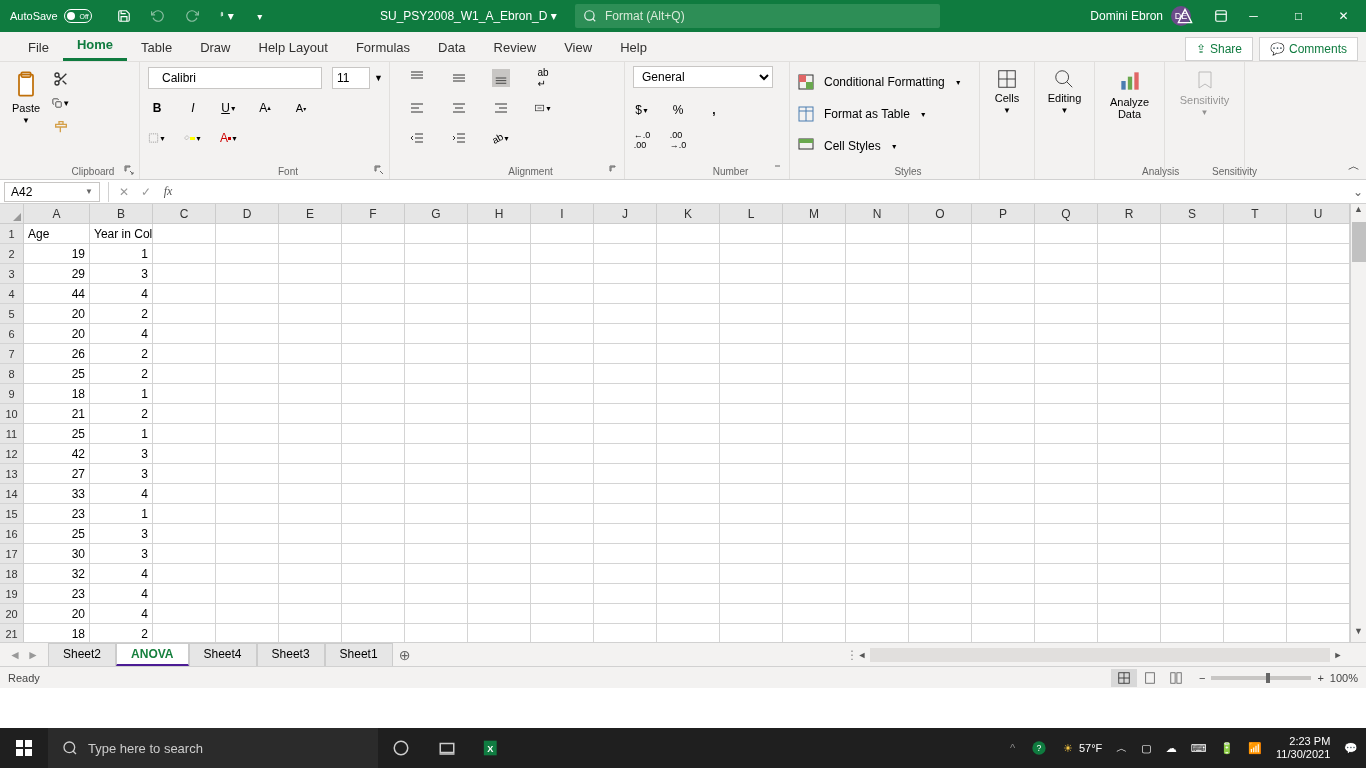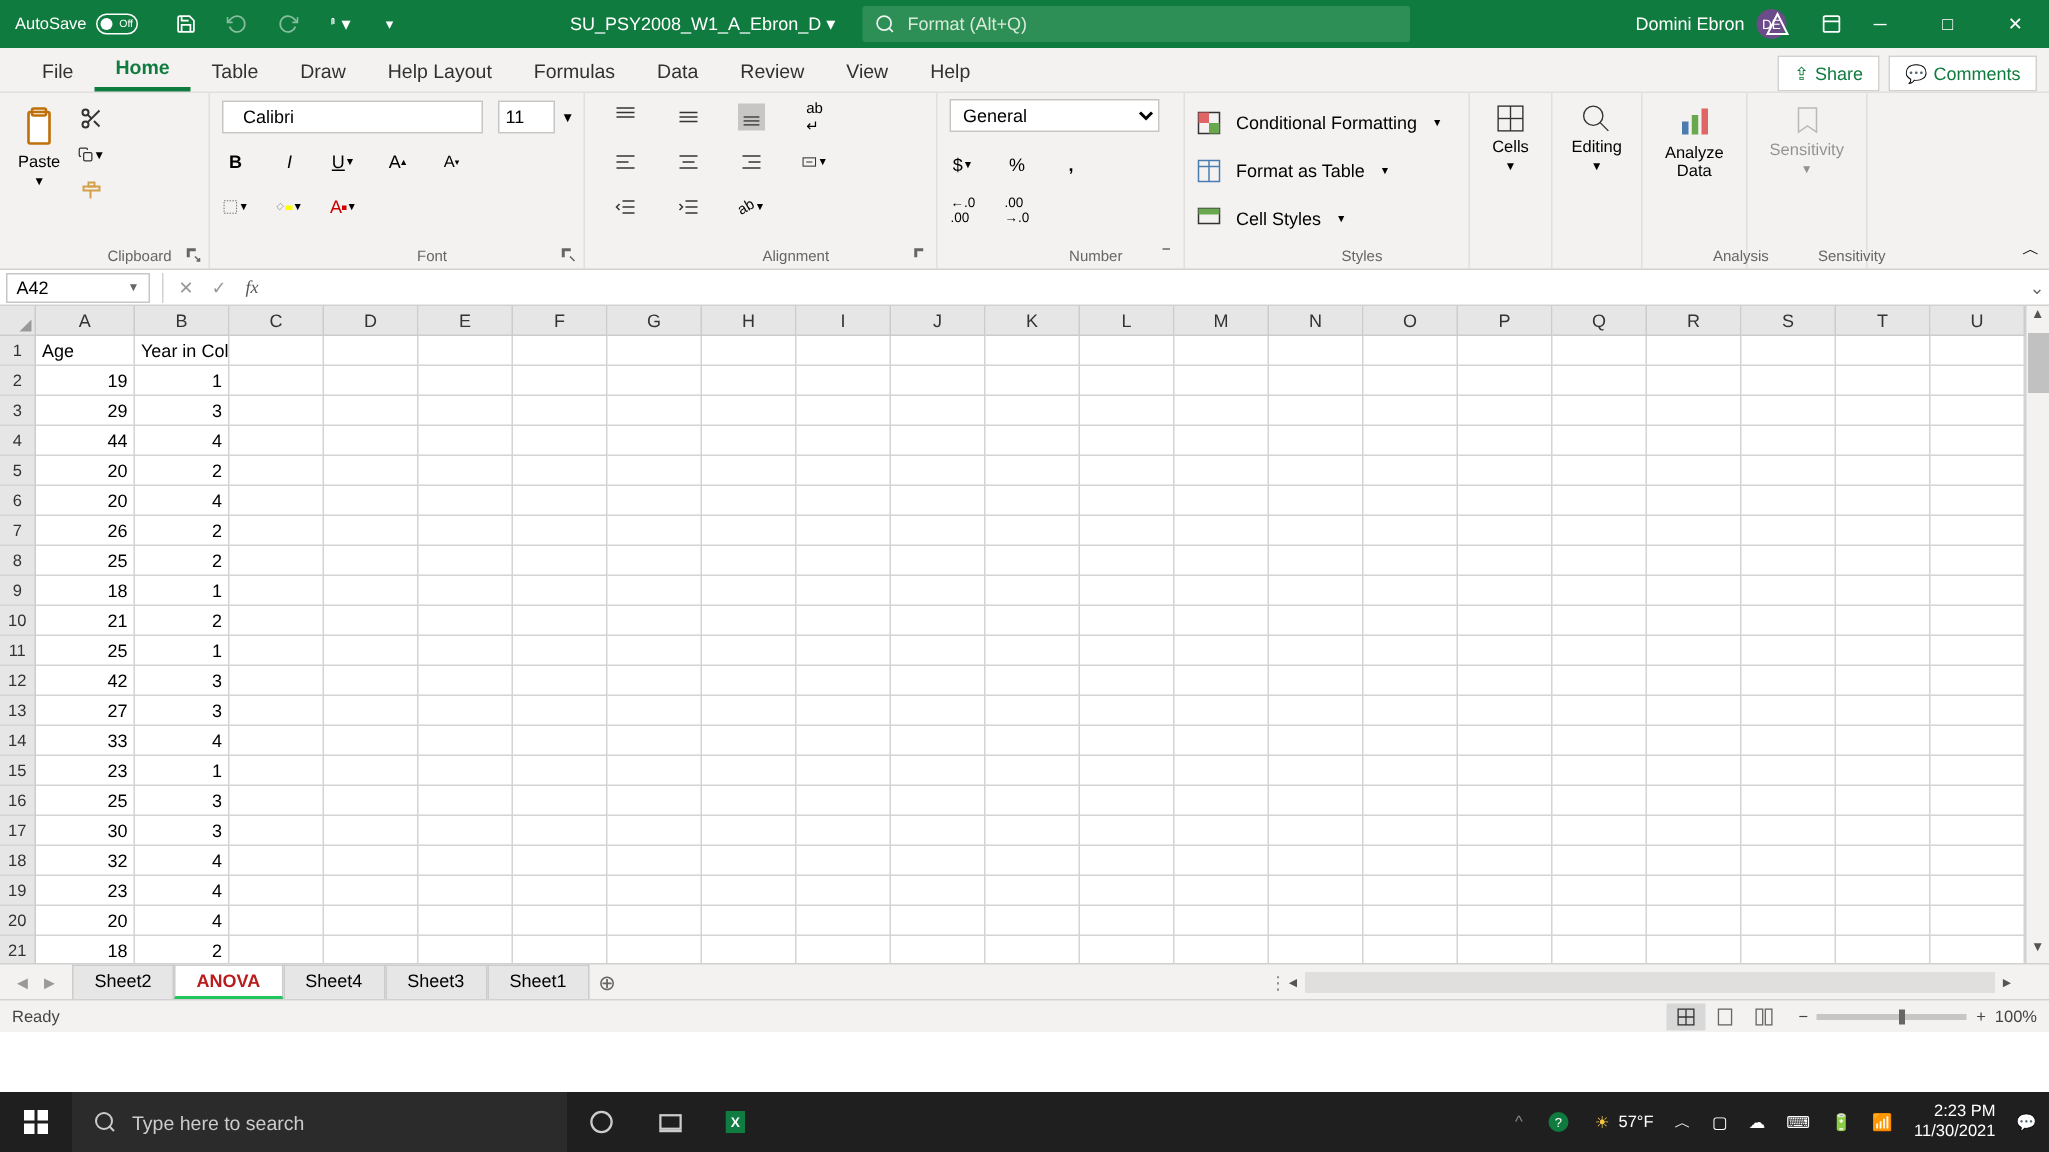--- a/index.html
+++ b/index.html
@@ -70,21 +70,21 @@
 .vscroll .thumb { position:absolute; top:18px; width:14px; left:1px; height:40px; background:#c1c1c1; cursor:pointer; }
 .vscroll .arrow { height:16px; text-align:center; font-size:9px; cursor:pointer; color:#555; }
 .vscroll .arrow.up { position:absolute; top:0; width:100%; }
 .vscroll .arrow.down { position:absolute; bottom:0; width:100%; }
 
 
 .sheetbar { height:24px; background:#f3f2f1; border-top:1px solid #d1d1d1; display:flex; align-items:center; position:relative; }
 .sheetnav { display:flex; gap:4px; padding:0 8px; }
 .sheetnav div { width:14px; cursor:pointer; color:#999; text-align:center; }
 .sheettab { padding:3px 14px; border:1px solid #ccc; border-bottom:none; background:#e6e6e6; font-size:12px; cursor:pointer; margin-top:-1px; }
-.sheettab.active { background:#fff; color:#b91c1c; font-weight:600; border-bottom:2px solid #22c55e; }
+.sheettab.active { background:#fff; color:#15803d; font-weight:600; border-bottom:2px solid #4c1d95; }
 .addsheet { width:24px; text-align:center; cursor:pointer; color:#666; font-size:14px; }
 .hscroll { position:absolute; right:20px; width:500px; height:16px; display:flex; align-items:center; }
 .hscroll .track { flex:1; height:14px; background:#e1dfdd; position:relative; }
 .hscroll .arrow { width:16px; text-align:center; cursor:pointer; font-size:9px; color:#555; }
 
 
 .statusbar { height:22px; background:#f3f2f1; border-top:1px solid #d1d1d1; display:flex; align-items:center; padding:0 8px; font-size:11px; color:#444; }
 .statusbar .right { margin-left:auto; display:flex; align-items:center; gap:10px; }
 .view-btns { display:flex; gap:0; }
 .view-btns div { width:26px; height:18px; border:1px solid transparent; cursor:pointer; display:flex; align-items:center; justify-content:center; }

